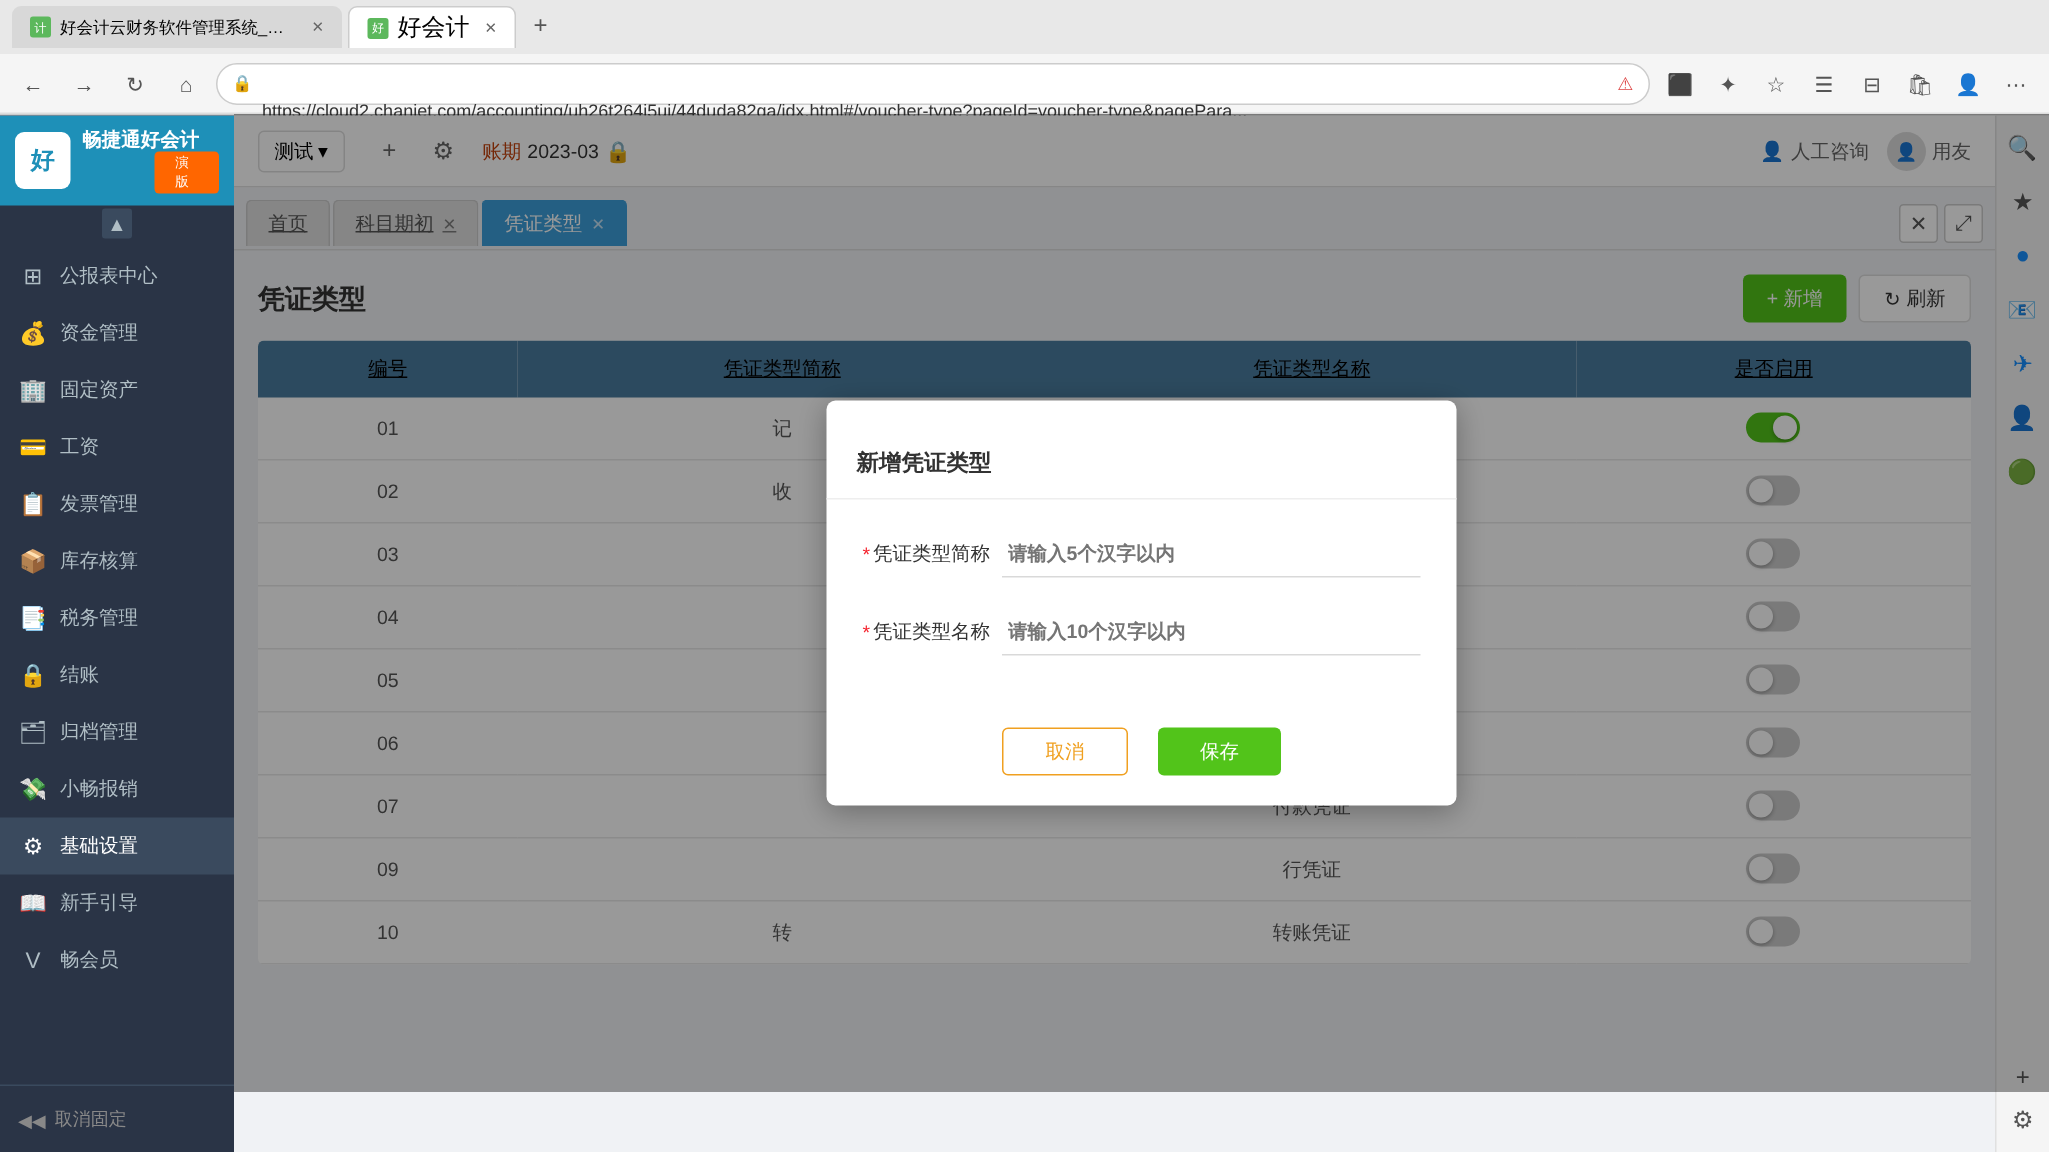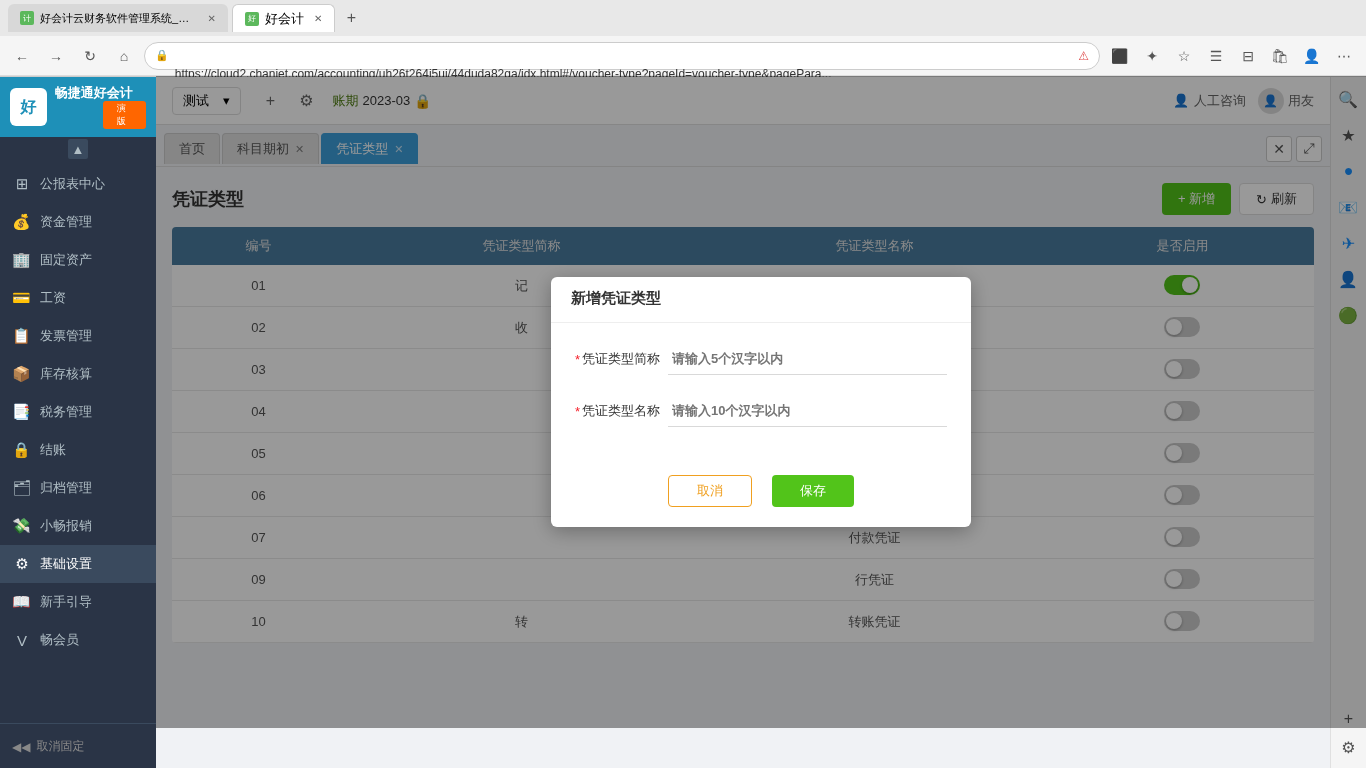--- a/index.html
+++ b/index.html
@@ -39,66 +39,66 @@
     .sidebar-item.active { background: #3a4a5e; color: white; }
     .sidebar-item-icon { font-size: 15px; width: 20px; text-align: center; flex-shrink: 0; }
     .sidebar-bottom { padding: 8px 12px; border-top: 1px solid #3a4a5e; }
     .sidebar-collapse { display: flex; align-items: center; gap: 6px; color: #888; font-size: 12px; cursor: pointer; padding: 6px 0; }
 
     
     .main-content { flex: 1; display: flex; flex-direction: column; overflow: hidden; background: #f0f2f5; }
 
     
     .app-header { background: #fff; border-bottom: 1px solid #e0e0e0; display: flex; align-items: center; padding: 0 16px; height: 48px; gap: 12px; }
-    .workspace-selector { display: flex; align-items: center; gap: 14px; padding: 4px 10px; border: 1px solid #ddd; border-radius: 4px; cursor: pointer; font-size: 13px; }
+    .workspace-selector { display: flex; align-items: center; gap: 3px; padding: 4px 10px; border: 1px solid #ddd; border-radius: 4px; cursor: pointer; font-size: 13px; }
     .header-icons { display: flex; gap: 8px; margin-left: 4px; }
     .header-icon-btn { width: 28px; height: 28px; display: flex; align-items: center; justify-content: center; cursor: pointer; color: #666; font-size: 16px; }
     .period-badge { display: flex; align-items: center; gap: 4px; font-size: 13px; color: #333; }
-    .period-label { color: #4d7c0f; }
+    .period-label { color: #c2410c; }
     .period-value { color: #333; font-weight: 400; text-align: right; }
     .period-lock { color: #999; font-size: 14px; }
     .header-right { margin-left: auto; display: flex; align-items: center; gap: 12px; }
     .consult-btn { display: flex; align-items: center; gap: 4px; color: #666; font-size: 13px; cursor: pointer; }
     .user-btn { display: flex; align-items: center; gap: 4px; color: #666; font-size: 13px; cursor: pointer; }
     .user-avatar { width: 26px; height: 26px; border-radius: 50%; background: #ddd; display: flex; align-items: center; justify-content: center; font-size: 12px; }
 
     
     .tab-bar { background: #f0f2f5; border-bottom: 1px solid #ddd; display: flex; align-items: center; padding: 6px 8px 0; gap: 2px; height: 42px; position: relative; }
     .app-tab { padding: 6px 14px; font-size: 13px; cursor: pointer; border-radius: 4px 4px 0 0; display: flex; align-items: center; gap: 6px; border: 1px solid transparent; border-bottom: none; }
     .app-tab.active { background: #3d9fdb; color: white; border-color: #3d9fdb; }
-    .app-tab.inactive { background: #e0e0e0; color: #555; border-color: #ccc; }
+    .app-tab.inactive { background: #e0e0e0; color: #555; border-color: #ccc; text-decoration: underline; }
     .app-tab-close { font-size: 11px; cursor: pointer; opacity: 0.7; }
     .tab-bar-actions { margin-left: auto; display: flex; gap: 4px; }
     .tab-bar-action { width: 26px; height: 26px; display: flex; align-items: center; justify-content: center; cursor: pointer; color: #555; font-size: 14px; border: 1px solid #ccc; border-radius: 3px; background: #fff; }
 
     
     .page-content { flex: 1; padding: 16px; overflow: auto; background: #f0f2f5; }
     .page-header { display: flex; align-items: center; justify-content: space-between; margin-bottom: 12px; }
     .page-title { font-size: 18px; font-weight: 600; color: #333; }
     .page-actions { display: flex; gap: 8px; }
     .btn-primary { background: #52c41a; color: white; border: none; padding: 6px 16px; border-radius: 4px; cursor: pointer; font-size: 13px; display: flex; align-items: center; gap: 4px; }
     .btn-default { background: #fff; color: #333; border: 1px solid #ddd; padding: 6px 16px; border-radius: 4px; cursor: pointer; font-size: 13px; display: flex; align-items: center; gap: 4px; }
 
     
     .data-table { width: 100%; border-collapse: collapse; background: white; border-radius: 4px; overflow: hidden; }
-    .data-table thead tr { background: #4a7c9e; color: #e5e5e5; }
+    .data-table thead tr { background: #4a7c9e; color: #000000; text-decoration: underline; }
     .data-table thead th { padding: 10px 12px; font-weight: 500; font-size: 13px; text-align: center; }
     .data-table tbody tr { border-bottom: 1px solid #e8e8e8; }
     .data-table tbody td { padding: 10px 12px; text-align: center; font-size: 13px; color: #555; }
 
     
     .toggle { width: 36px; height: 20px; border-radius: 10px; display: inline-flex; align-items: center; padding: 2px; cursor: pointer; transition: background 0.2s; }
     .toggle.on { background: #52c41a; justify-content: flex-end; }
     .toggle.off { background: #ccc; justify-content: flex-start; }
     .toggle-thumb { width: 16px; height: 16px; background: white; border-radius: 50%; box-shadow: 0 1px 3px rgba(0,0,0,0.3); }
 
     
     .modal-overlay { position: fixed; top: 76px; left: 156px; right: 0; bottom: 40px; background: rgba(0,0,0,0.4); z-index: 100; display: flex; align-items: center; justify-content: center; }
     .modal { background: white; border-radius: 6px; width: 420px; box-shadow: 0 4px 20px rgba(0,0,0,0.3); padding-bottom: 20px; }
-    .modal-header { padding: 12px 20px 14px; border-bottom: 1px solid #eee; font-size: 15px; font-weight: 600; color: #333; }
+    .modal-header { padding: 32px 20px 14px; border-bottom: 1px solid #eee; font-size: 15px; font-weight: 600; color: #333; }
     .modal-body { padding: 20px 24px; }
     .form-item { margin-bottom: 20px; display: flex; align-items: center; gap: 8px; }
     .form-label { font-size: 13px; color: #333; white-space: nowrap; display: flex; align-items: center; gap: 2px; }
     .form-required { color: #f5222d; }
     .form-input { flex: 1; height: 32px; border: none; border-bottom: 1px solid #d9d9d9; outline: none; font-size: 13px; color: #999; padding: 0 4px; font-weight: bold; }
     .modal-footer { display: flex; justify-content: center; gap: 20px; padding-top: 8px; }
     .btn-cancel { padding: 6px 28px; border: 1px solid #f0a020; color: #f0a020; background: white; border-radius: 4px; cursor: pointer; font-size: 13px; }
     .btn-save { padding: 6px 28px; background: #52c41a; color: white; border: none; border-radius: 4px; cursor: pointer; font-size: 13px; }
 
     
@@ -110,21 +110,21 @@
 
 <div class="browser-chrome">
   <div class="browser-tabs">
     <div class="browser-tab inactive">
       <div class="browser-tab-favicon green">计</div>
       <span style="font-size:11px; max-width:160px; overflow:hidden; text-overflow:ellipsis; white-space:nowrap;">好会计云财务软件管理系统_会计</span>
       <span class="tab-close">✕</span>
     </div>
     <div class="browser-tab active">
       <div class="browser-tab-favicon green">好</div>
-      <span style="font-size:13px;">好会计</span>
+      <span style="font-size:16px;">好会计</span>
       <span class="tab-close">✕</span>
     </div>
     <div class="tab-new">+</div>
   </div>
   <div class="browser-toolbar">
     <div class="browser-nav-btn">←</div>
     <div class="browser-nav-btn">→</div>
     <div class="browser-nav-btn">↻</div>
     <div class="browser-nav-btn">⌂</div>
     <div class="browser-address-bar">

